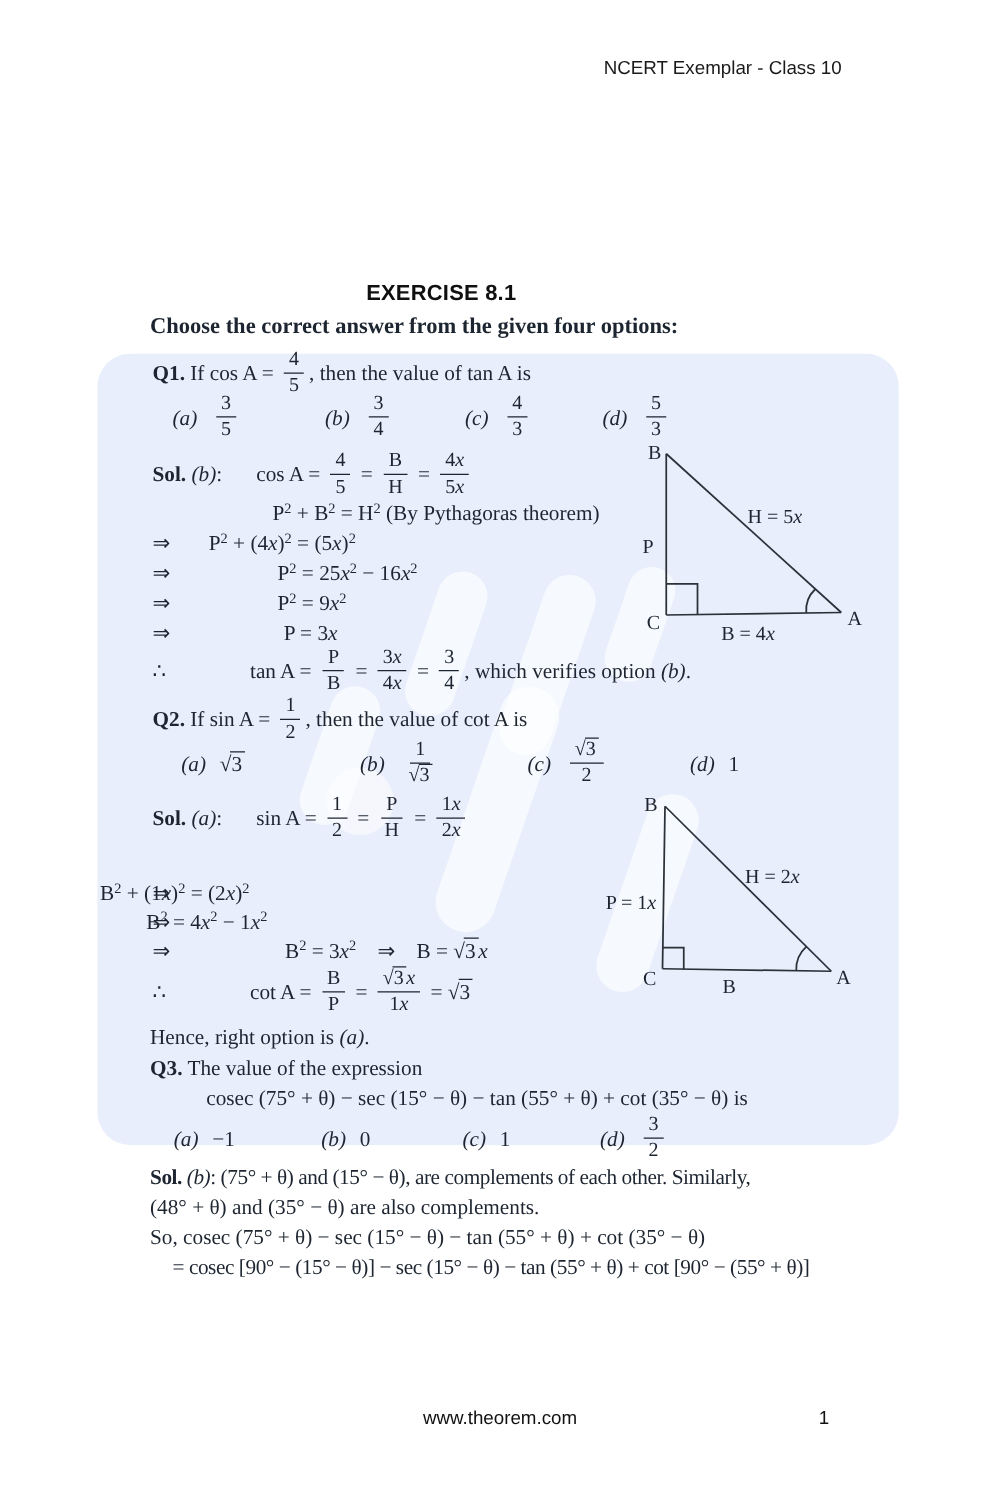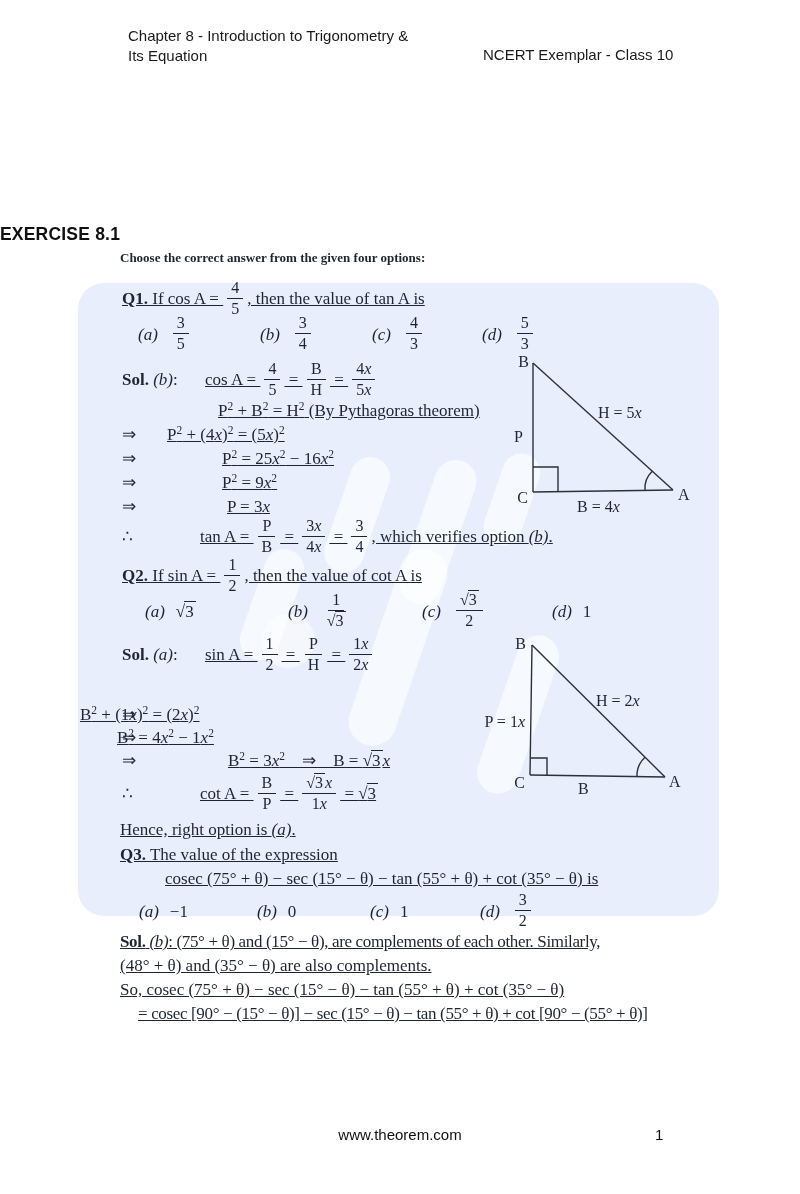--- a/index.html
+++ b/index.html
@@ -1,31 +1,31 @@
 <!DOCTYPE html>
 <html style="--panel-bg: #e8eefb;"><head>
 <meta charset="utf-8">
 <style>
   html,body{margin:0;padding:0;background:#fff;}
   .page{position:relative;width:800px;height:1194px;background:#fff;overflow:hidden;
         font-family:"Liberation Serif",serif;color:#1d2530;}
   .hdr{position:absolute;font-family:"Liberation Sans",sans-serif;font-size:15px;
        line-height:20px;color:#1a1a1a;white-space:nowrap;}
-  .ex-title{position:absolute;top:224px;left:0;width:706px;
+  .ex-title{position:absolute;top:224px;left:0;width:706px;text-align:center;
        font-family:"Liberation Sans",sans-serif;font-weight:bold;font-size:17.5px;color:#101010;letter-spacing:.2px;}
-  .instruction{position:absolute;left:120px;top:250px;font-weight:bold;font-size:13px;white-space:nowrap;}
+  .instruction{position:absolute;left:120px;top:250px;font-weight:bold;font-size:18px;white-space:nowrap;}
   .panel{position:absolute;left:78px;top:283px;width:641px;height:633px;
        background:var(--panel-bg,#e8eefb);border-radius:26px;overflow:hidden;}
   .stripe{position:absolute;background:rgba(255,255,255,.62);border-radius:999px;transform:rotate(19deg);}
   .blob{position:absolute;background:rgba(255,255,255,.55);border-radius:50%;}
   .row{position:absolute;left:0;width:100%;font-size:17px;white-space:nowrap;}
   .r24{line-height:24px;height:24px;}
   .r46{line-height:46px;height:46px;}
   .lead{position:absolute;left:122px;}
-  .eq{white-space:nowrap;text-decoration:underline;}
+  .eq{white-space:nowrap;}
   .opt{position:absolute;display:flex;align-items:center;gap:11px;font-size:17px;}
   .olabel{font-style:italic;}
   .it{font-style:italic;}
   .bd{font-weight:bold;}
   sup{font-size:11.5px;line-height:0;vertical-align:baseline;position:relative;top:-6px;}
   .frac{display:inline-flex;flex-direction:column;align-items:center;vertical-align:middle;
         font-size:16px;line-height:1.12;margin:0 4px;text-align:center;position:relative;top:-2px;}
   .fn{padding:0 4px 1px;border-bottom:1.4px solid currentColor;}
   .fd{padding:1px 4px 0;}
   .sqrt{white-space:nowrap;}
@@ -37,24 +37,20 @@
   .fig line,.fig path{stroke:#2a3138;stroke-width:1.4;fill:none;}
   .footer{position:absolute;top:1126px;left:0;width:800px;text-align:center;
         font-family:"Liberation Sans",sans-serif;font-size:15px;color:#111;}
   .pagenum{position:absolute;left:655px;top:0;}
 </style>
 </head>
 <body>
 
 <div class="page" style="color: rgb(29, 37, 48);">
 
-  <div class="hdr" style="left:128px;top:26px;">
-    <div>Chapter 8 - Introduction to Trigonometry &amp;</div>
-    <div>Its Equation</div>
-  </div>
   <div class="hdr" style="left:483px;top:45px;">NCERT Exemplar - Class 10</div>
 
   <div class="ex-title">EXERCISE 8.1</div>
   <div class="instruction">Choose the correct answer from the given four options:</div>
 
   <div class="panel">
     <div class="stripe" style="left:259px;top:172px;width:40px;height:120px;"></div>
     <div class="stripe" style="left:339px;top:174px;width:42px;height:150px;"></div>
     <div class="stripe" style="left:415px;top:169px;width:38px;height:95px;"></div>
     <div class="stripe" style="left:174px;top:264px;width:40px;height:115px;"></div>

